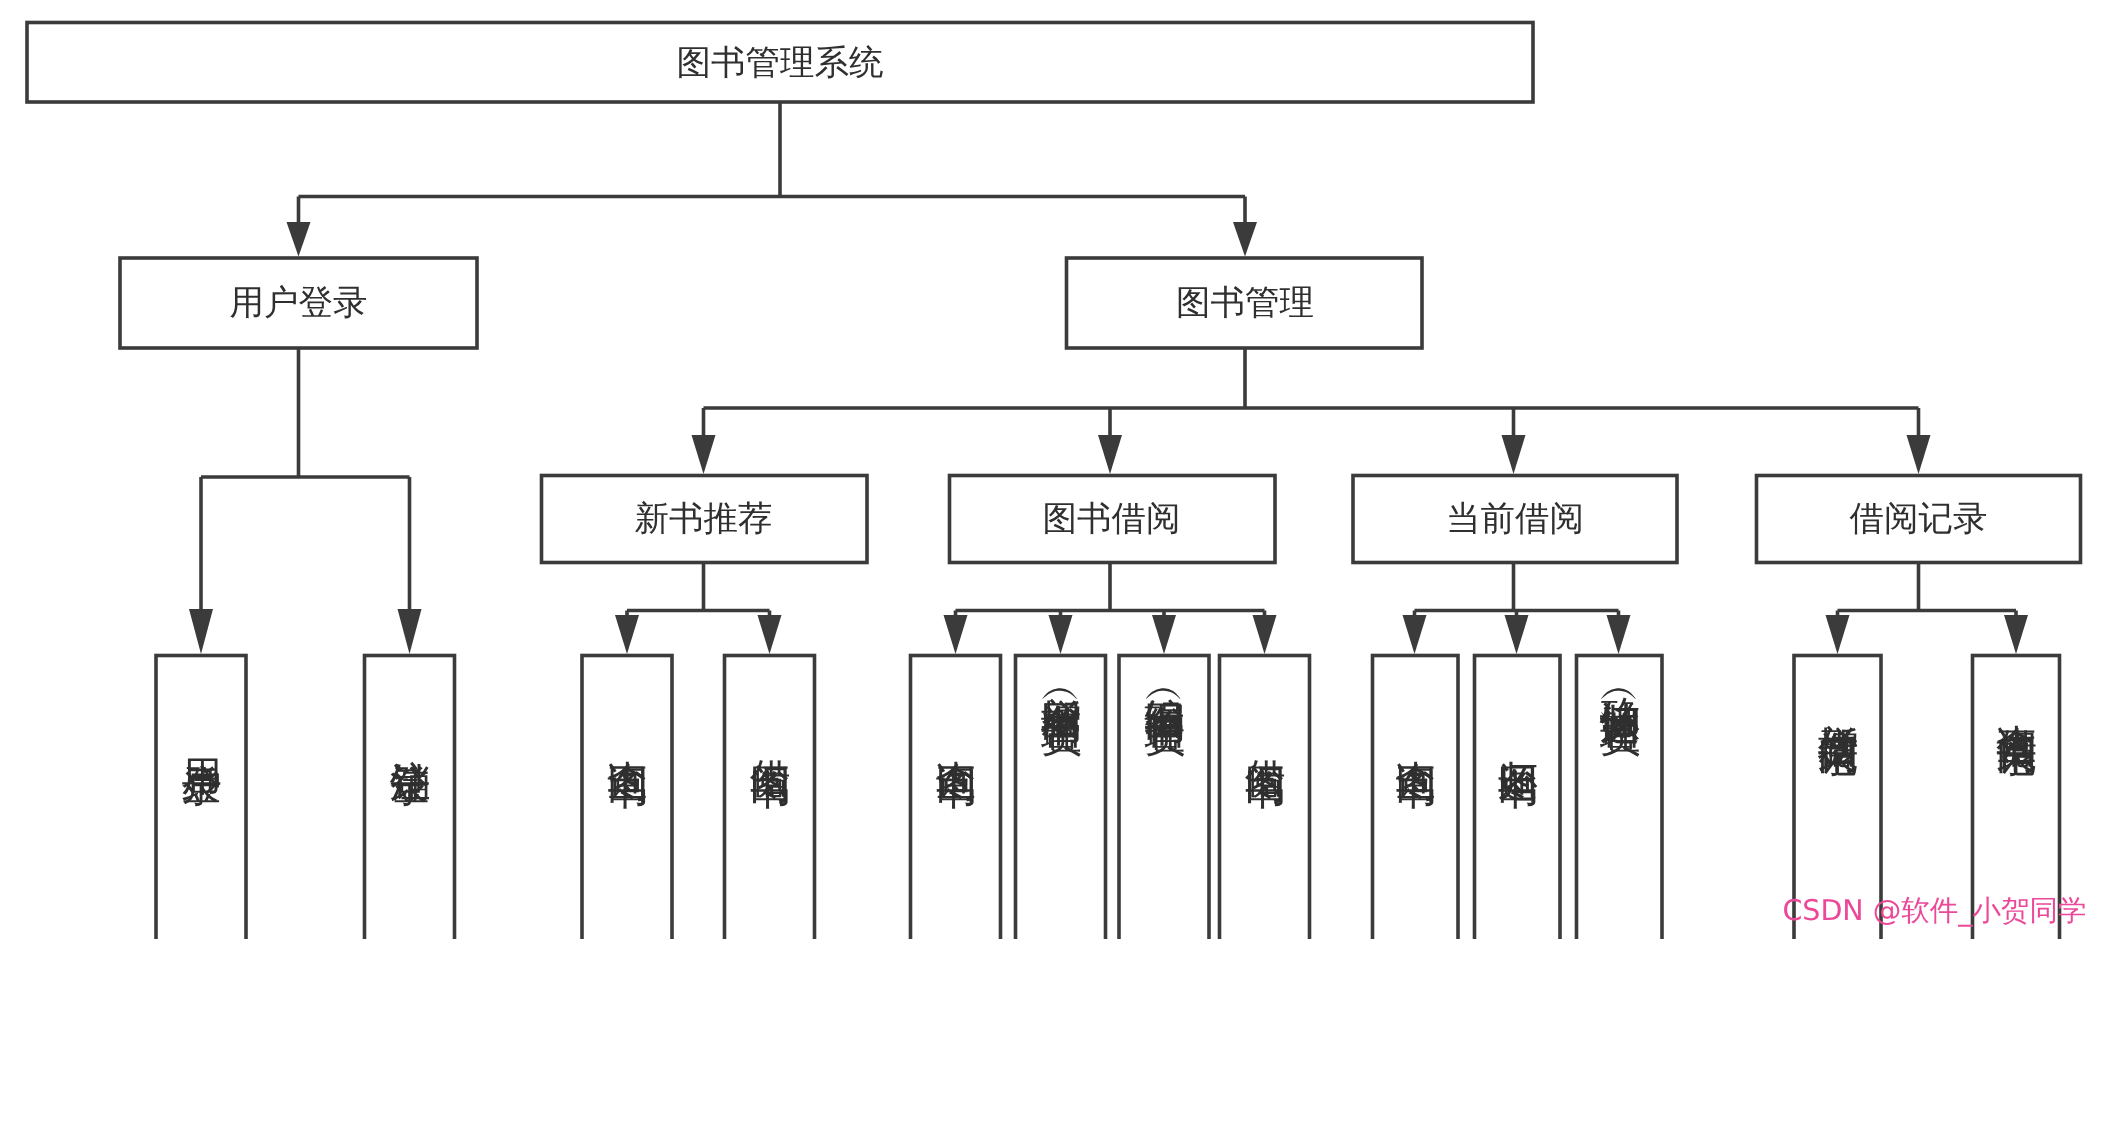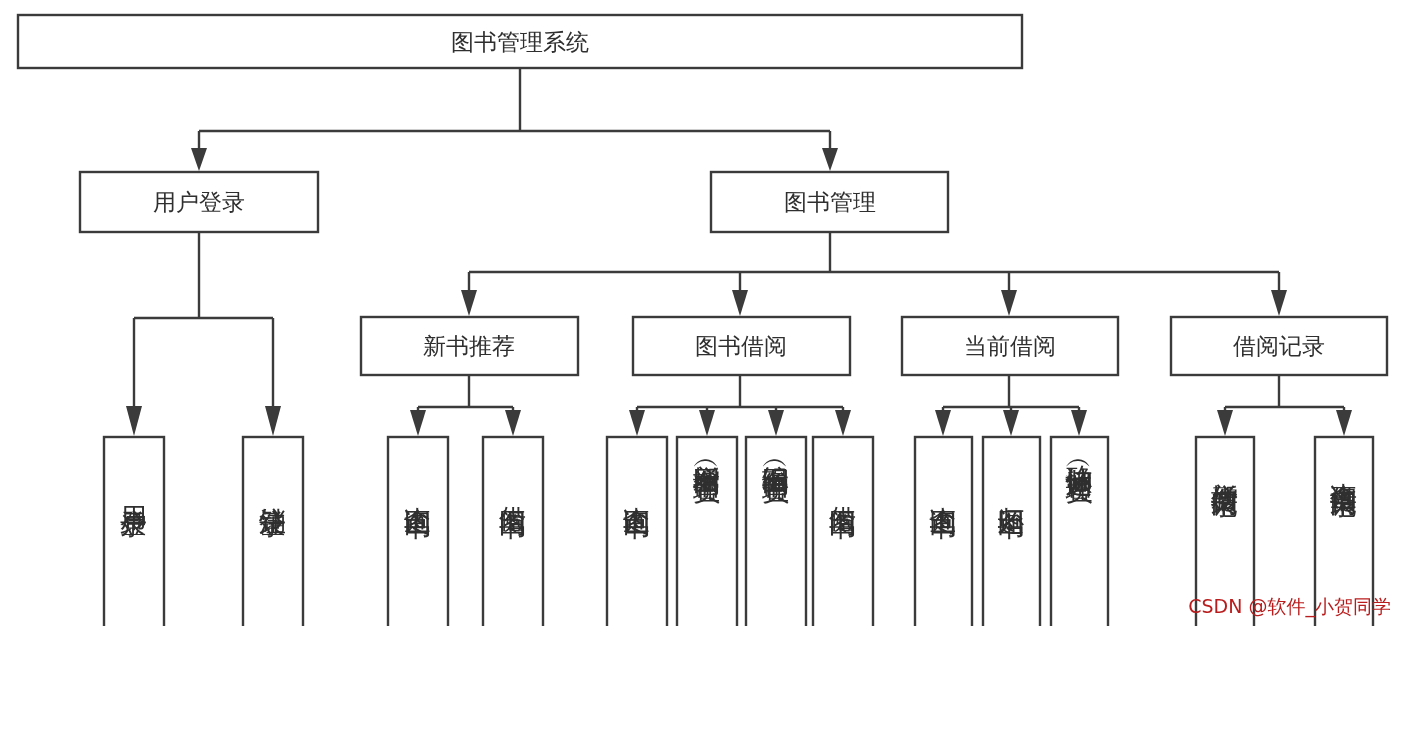--- a/index.html
+++ b/index.html
@@ -63,21 +63,21 @@
     color: #2f2f2f;
     white-space: nowrap;
     text-align: center;
   }
   .watermark {
     position: absolute;
     right: 14px;
     bottom: 6px;
     font-family: "DejaVu Sans", "Liberation Sans", sans-serif;
     font-size: 19px;
-    color: #b91c1c;
+    color: #ec4899;
     white-space: nowrap;
     pointer-events: none;
     margin-top: 11px;
   }
 </style>
 </head>
 <body>
 
 <div id="stage">
 

